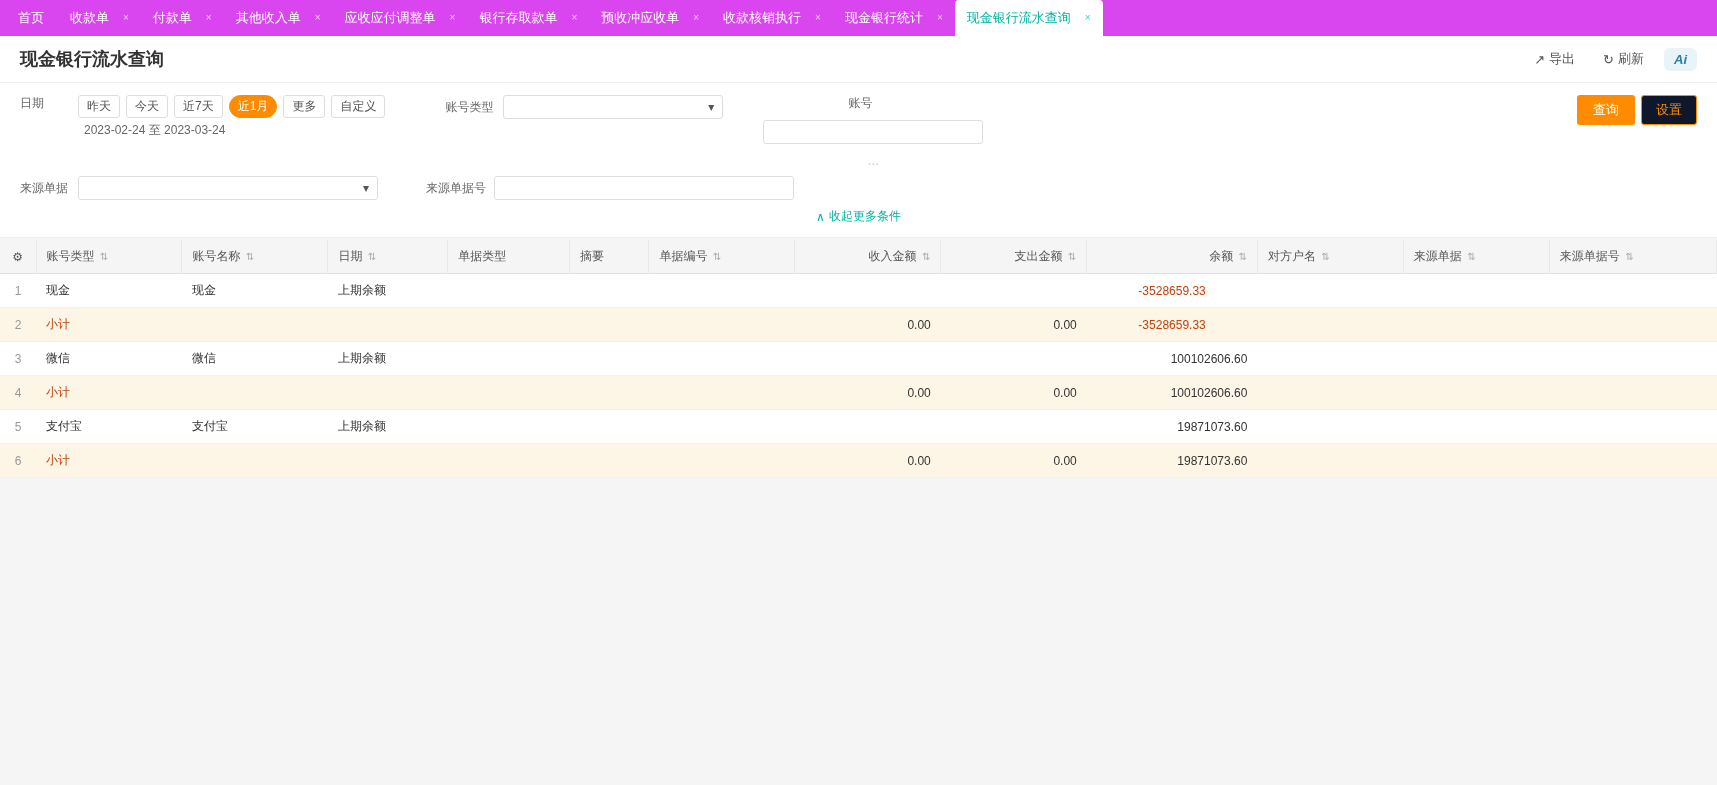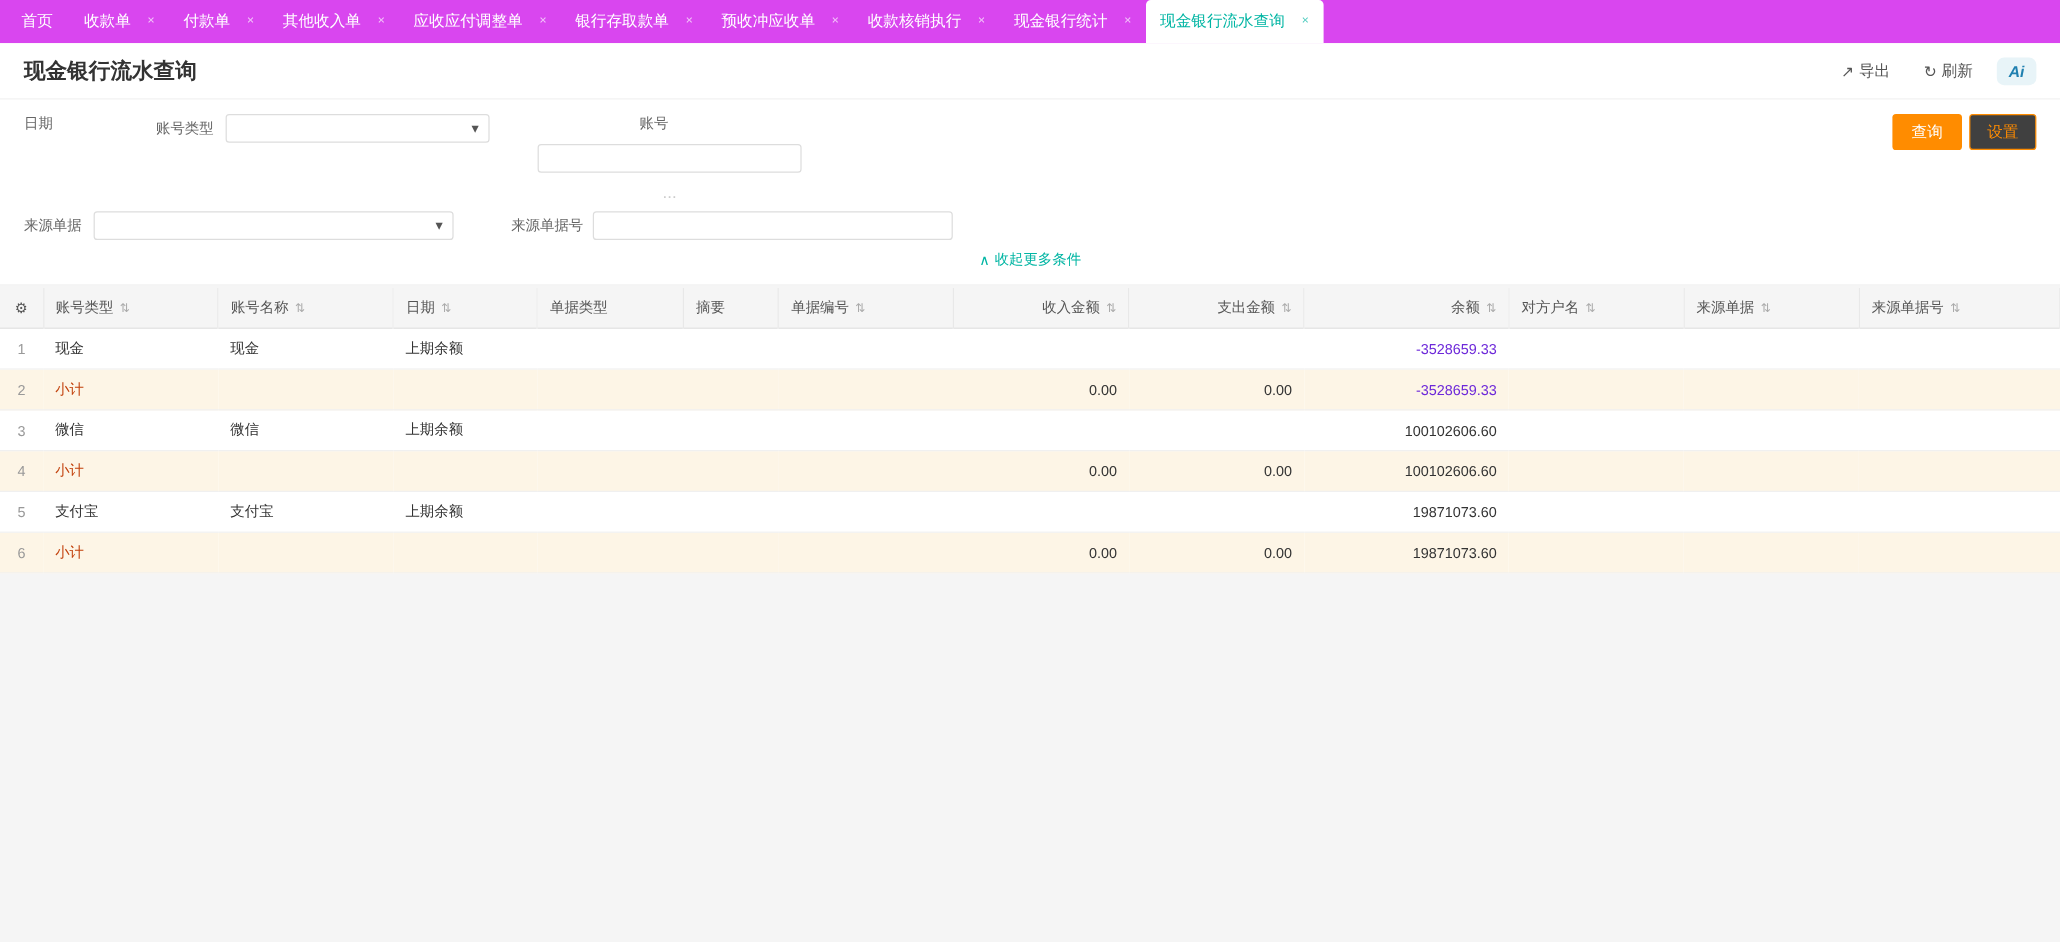--- a/index.html
+++ b/index.html
@@ -142,21 +142,21 @@
     .query-btn {
       background: #ff8c00;
       color: #fff;
       border: none;
       border-radius: 3px;
       padding: 6px 16px;
       cursor: pointer;
       font-size: 13px;
     }
     .settings-btn {
-      background: #404040;
+      background: #0f172a;
       color: #ff8c00;
       border: 1px solid #ff8c00;
       border-radius: 3px;
       padding: 5px 14px;
       cursor: pointer;
       font-size: 13px;
     }
     .collapse-bar {
       text-align: center;
       color: #00b5a3;
@@ -213,21 +213,22 @@
       white-space: nowrap;
     }
     .row-num {
       color: #999;
       text-align: center;
     }
     .amount-col {
       text-align: right;
     }
     .negative-amount {
-      color: #6d28d9;
+      color: #c2410c;
+      text-align: center;
     }
     .subtotal-label {
       color: #c2410c;
       margin-top: 44px;
     }
   </style>
 </head>
 <body>
 
 <nav class="top-nav">
@@ -285,20 +286,31 @@
       <span>Ai</span>
     </div>
   </div>
 </div>
 
 <div class="filter-area">
   <div style="display:flex; align-items:flex-start; gap:20px; margin-bottom:8px;">
 
     <div style="display:flex; align-items:flex-start; gap:8px;">
       <span class="filter-label">日期</span>
+      <div style="display:flex; flex-direction:column; gap:4px;">
+        <div class="date-options">
+          <button class="date-btn">昨天</button>
+          <button class="date-btn">今天</button>
+          <button class="date-btn">近7天</button>
+          <button class="date-btn active">近1月</button>
+          <button class="date-btn">更多</button>
+          <button class="date-btn">自定义</button>
+        </div>
+        <span class="date-range">2023-02-24 至 2023-03-24</span>
+      </div>
     </div>
 
     <div style="display:flex; align-items:center; gap:8px; margin-left:40px;">
       <span class="filter-label">账号类型</span>
       <div class="filter-select" style="min-width:220px;">
         <span></span>
         <span>▾</span>
       </div>
     </div>
 

